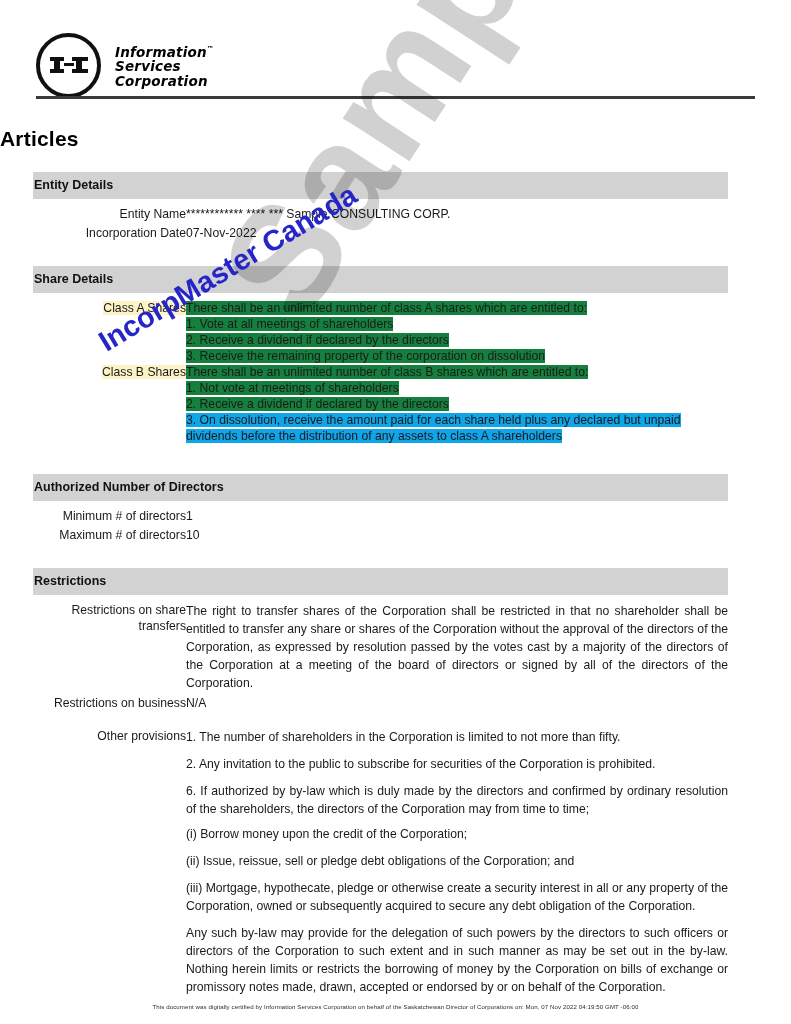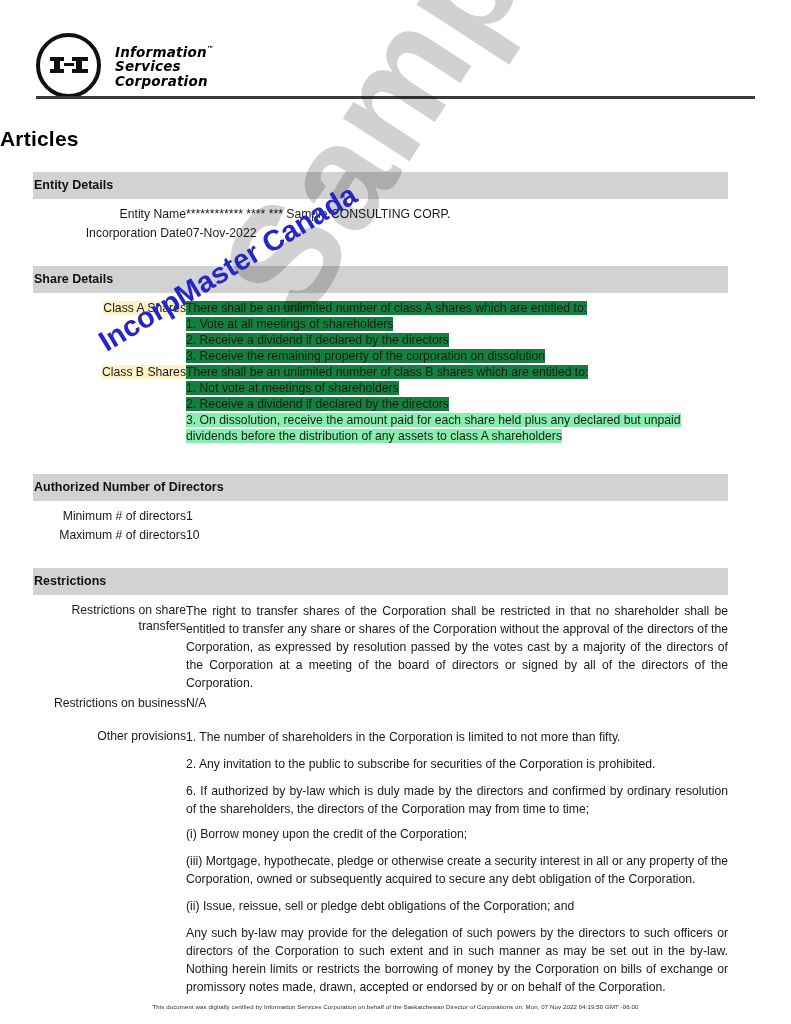--- a/index.html
+++ b/index.html
@@ -120,21 +120,21 @@
   .row .value {
     flex: 1 1 auto;
     font-size: 12.2px;
     line-height: 16px;
     color: #1a1a1a;
   }
   .row.tight { margin-bottom: 0; }
 
   .hl { background: #fdf3c6; }
   .hl-block {
-    background: #86efac;
+    background: #0ea5e9;
     display: inline;
     box-decoration-break: clone;
     -webkit-box-decoration-break: clone;
   }
   .hl-line { display: block; }
   .hl-line span {
     background: #15803d;
     box-decoration-break: clone;
     -webkit-box-decoration-break: clone;
   }
@@ -290,22 +290,22 @@
 
       <div class="spacer-sm"></div>
 
       <div class="row">
         <div class="label">Other provisions</div>
         <div class="value">
           <p class="para">1. The number of shareholders in the Corporation is limited to not more than fifty.</p>
           <p class="para">2. Any invitation to the public to subscribe for securities of the Corporation is prohibited.</p>
           <p class="para nogap">6. If authorized by by-law which is duly made by the directors and confirmed by ordinary resolution of the shareholders, the directors of the Corporation may from time to time;</p>
           <p class="para">(i) Borrow money upon the credit of the Corporation;</p>
+          <p class="para">(ii) Issue, reissue, sell or pledge debt obligations of the Corporation; and</p>
           <p class="para">(iii) Mortgage, hypothecate, pledge or otherwise create a security interest in all or any property of the Corporation, owned or subsequently acquired to secure any debt obligation of the Corporation.</p>
-          <p class="para">(ii) Issue, reissue, sell or pledge debt obligations of the Corporation; and</p>
           <p class="para">Any such by-law may provide for the delegation of such powers by the directors to such officers or directors of the Corporation to such extent and in such manner as may be set out in the by-law. Nothing herein limits or restricts the borrowing of money by the Corporation on bills of exchange or promissory notes made, drawn, accepted or endorsed by or on behalf of the Corporation.</p>
         </div>
       </div>
 
     </div>
 
   </div>
 
   <div class="wm-sample">Sample</div>
   <div class="wm-incorp">IncorpMaster Canada</div>

